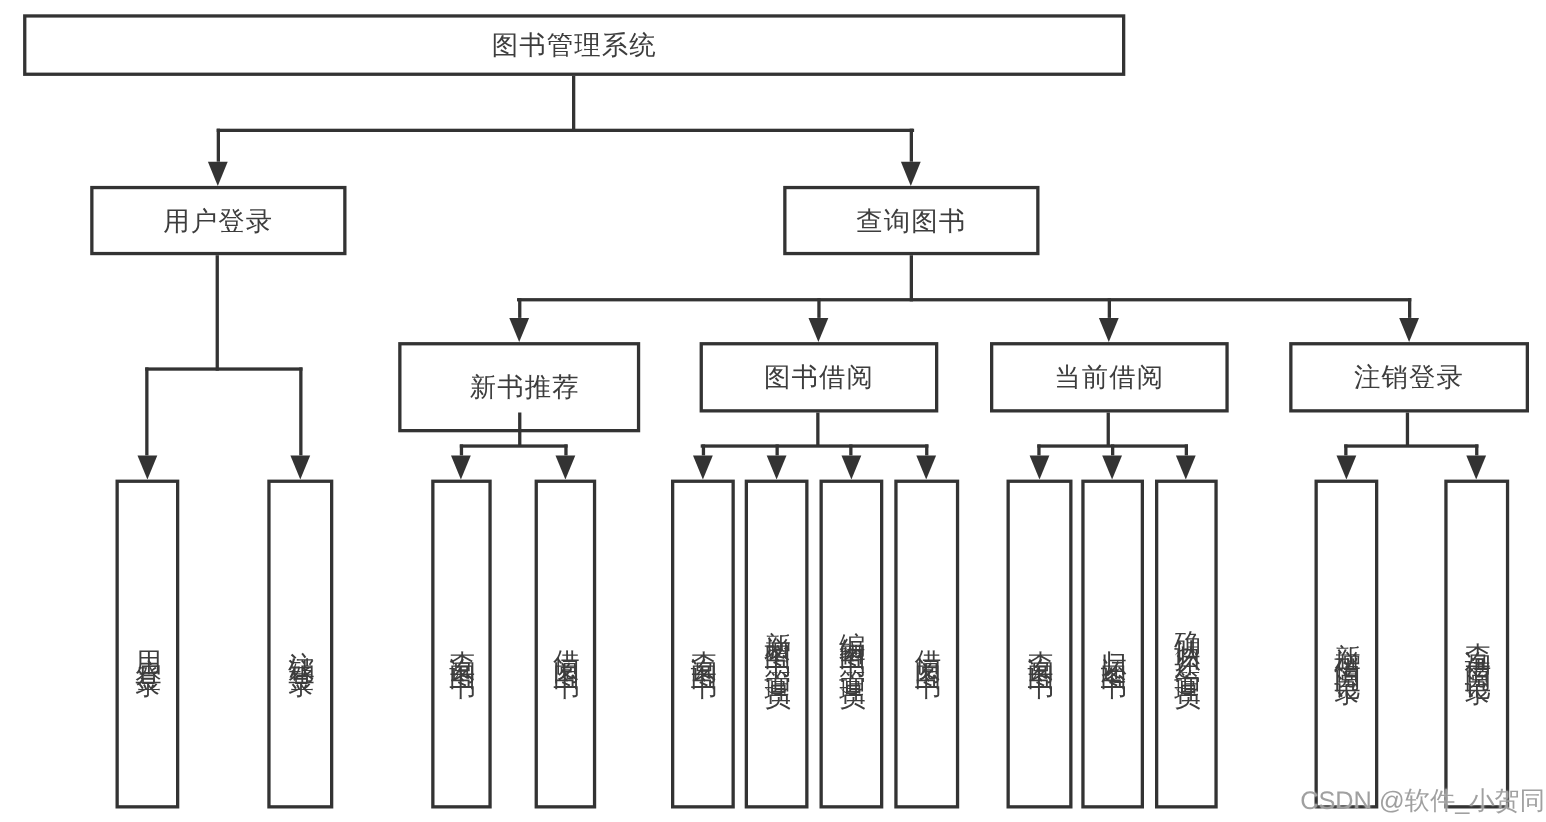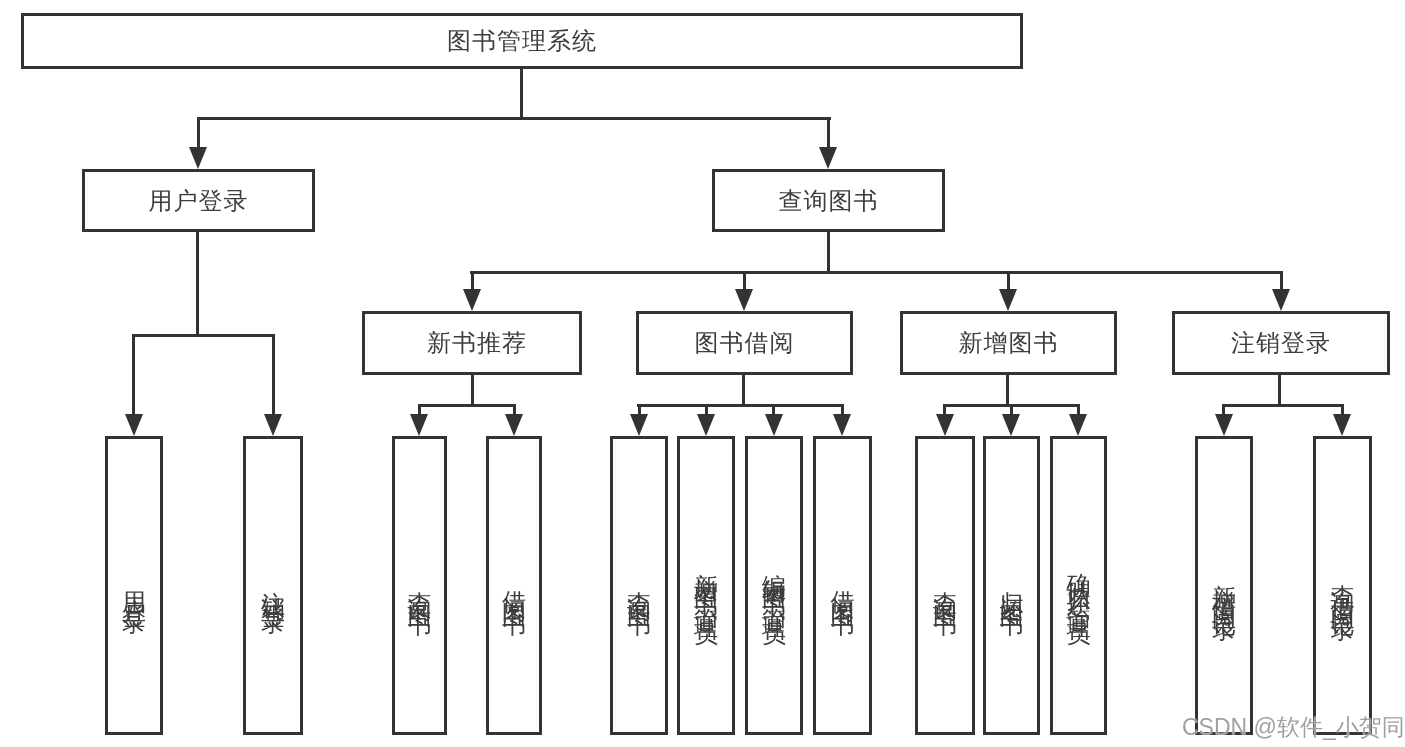--- a/index.html
+++ b/index.html
@@ -82,28 +82,28 @@
   <div class="line" style="left:470px; top:271px; width:813px; height:3px;"></div>
   <div class="line" style="left:471px; top:271px; width:3px; height:18px;"></div>
   <div class="arrow" style="left:463px; top:289px;"></div>
   <div class="line" style="left:743px; top:271px; width:3px; height:18px;"></div>
   <div class="arrow" style="left:735px; top:289px;"></div>
   <div class="line" style="left:1007px; top:271px; width:3px; height:18px;"></div>
   <div class="arrow" style="left:999px; top:289px;"></div>
   <div class="line" style="left:1280px; top:271px; width:3px; height:18px;"></div>
   <div class="arrow" style="left:1272px; top:289px;"></div>
 
-  <div class="box" style="left:362px; top:311px; width:220px; height:64px;padding-left:10px;">
+  <div class="box" style="left:362px; top:311px; width:220px; height:82px;padding-left:10px;">
     <span class="h-label">新书推荐</span>
   </div>
   <div class="box" style="left:636px; top:311px; width:217px; height:64px;">
     <span class="h-label">图书借阅</span>
   </div>
   <div class="box" style="left:900px; top:311px; width:217px; height:64px;">
-    <span class="h-label">新增图书</span>
+    <span class="h-label">当前借阅</span>
   </div>
   <div class="box" style="left:1172px; top:311px; width:218px; height:64px;">
     <span class="h-label">注销登录</span>
   </div>
 
   <div class="line" style="left:471px; top:375px; width:3px; height:31px;"></div>
   <div class="line" style="left:418px; top:404px; width:98px; height:3px;"></div>
   <div class="line" style="left:418px; top:404px; width:3px; height:10px;"></div>
   <div class="arrow" style="left:410px; top:414px;"></div>
   <div class="line" style="left:513px; top:404px; width:3px; height:10px;"></div>

